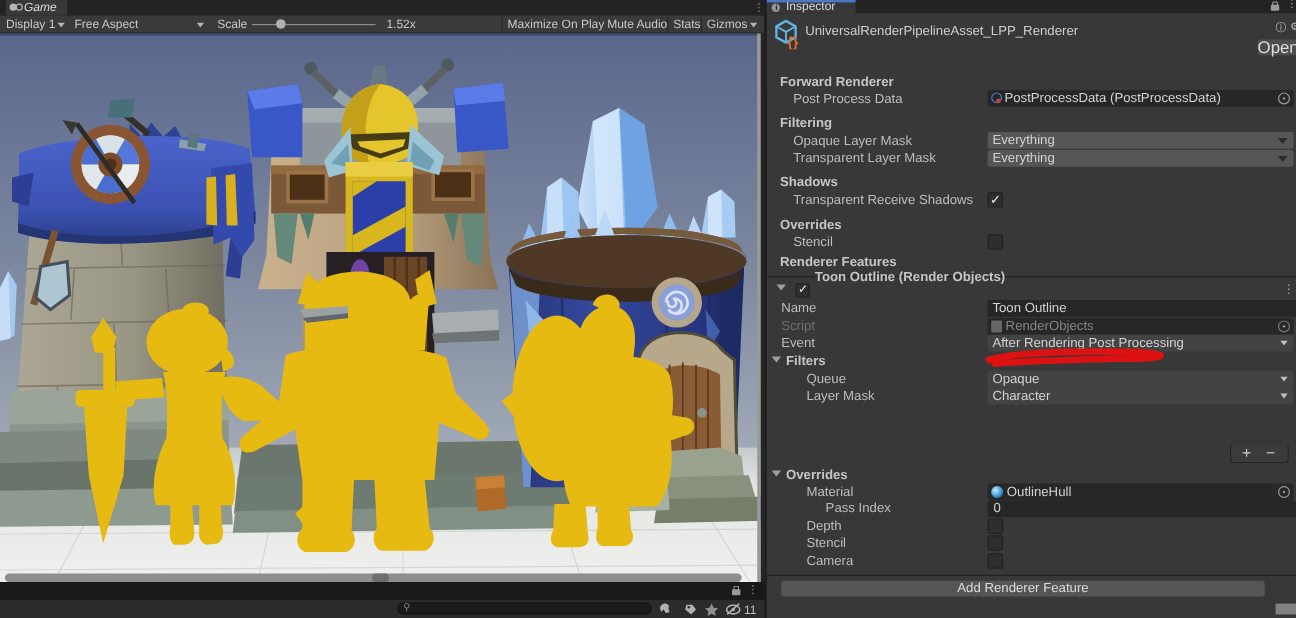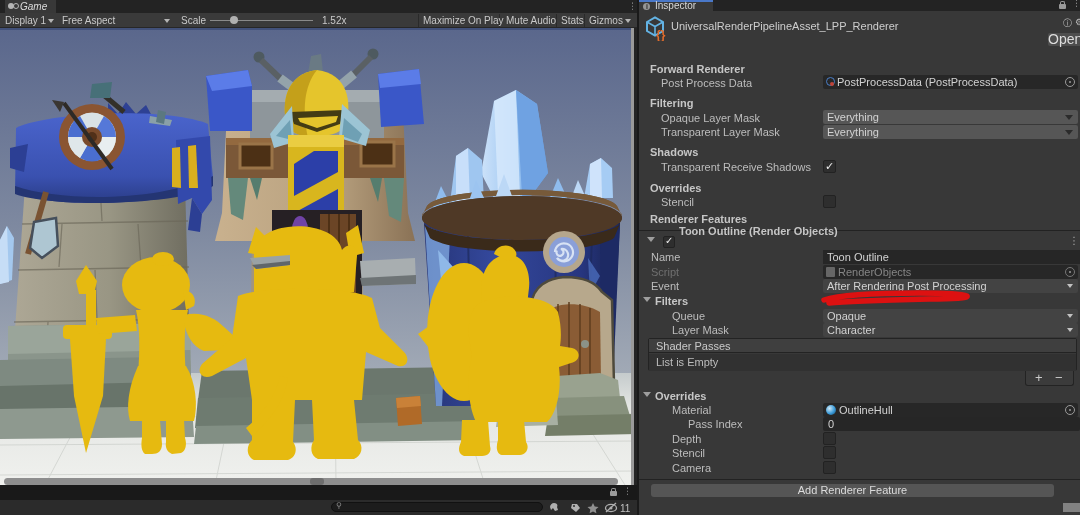--- a/index.html
+++ b/index.html
@@ -441,28 +441,20 @@
     <div class="field ddd" style="top:309px;">
         <span style="position:absolute;left:4px;">Opaque</span>
         <span class="arrow-w"></span>
       </div>
     <span class="lbl" style="left:33px;top:323px;">Layer Mask</span>
     <div class="field ddd" style="top:323px;">
         <span style="position:absolute;left:4px;">Character</span>
         <span class="arrow-w"></span>
       </div>
 
-    <div class="abs" style="left:9px;top:338px;width:429px;height:33px;border:1px solid #232323;border-radius:2px;">
-      <div class="abs" style="left:0;top:0;width:427px;height:14px;background:#3f3f3f;border-bottom:1px solid #232323;">
-        <span class="lbl" style="left:7px;top:0px;color:#c9c9c9;">Shader Passes</span>
-      </div>
-      <div class="abs" style="left:0;top:15px;width:427px;height:17px;background:#313131;">
-        <span class="lbl" style="left:7px;top:1px;">List is Empty</span>
-      </div>
-    </div>
     <div class="abs" style="left:386px;top:371px;width:49px;height:15px;background:#3b3b3b;border:1px solid #232323;border-top:none;border-radius:0 0 3px 3px;color:#ccc;">
       <span style="position:absolute;left:9px;top:-1px;font-size:13px;">+</span>
       <span style="position:absolute;left:29px;top:-1px;font-size:13px;">−</span>
     </div>
 
     <span class="fold" style="left:4px;top:392px;"></span>
     <span class="hdr" style="left:16px;top:389px;">Overrides</span>
     <span class="lbl" style="left:33px;top:403px;">Material</span>
     <div class="field obj" style="top:403px;">
       <span class="abs" style="left:3px;top:2px;width:10px;height:10px;border-radius:50%;background:radial-gradient(circle at 35% 35%, #cfe8f5, #3a9ad8 55%, #14405c);"></span>

